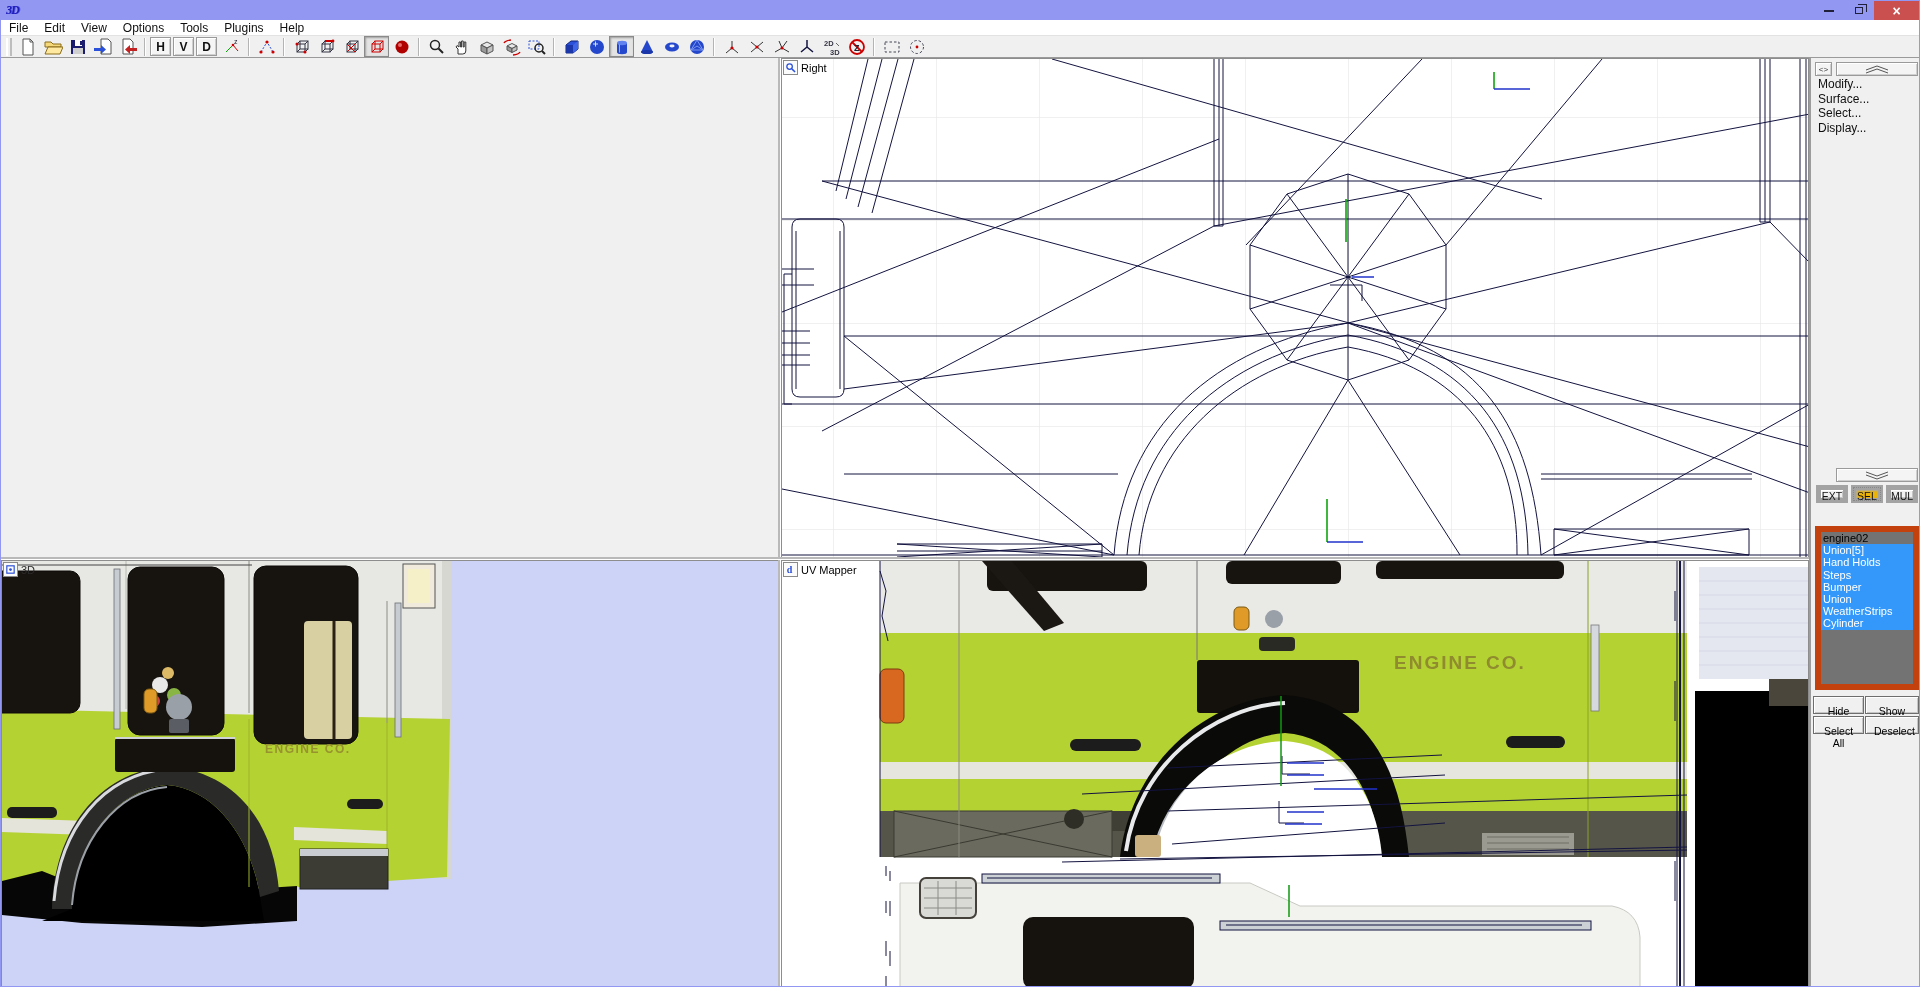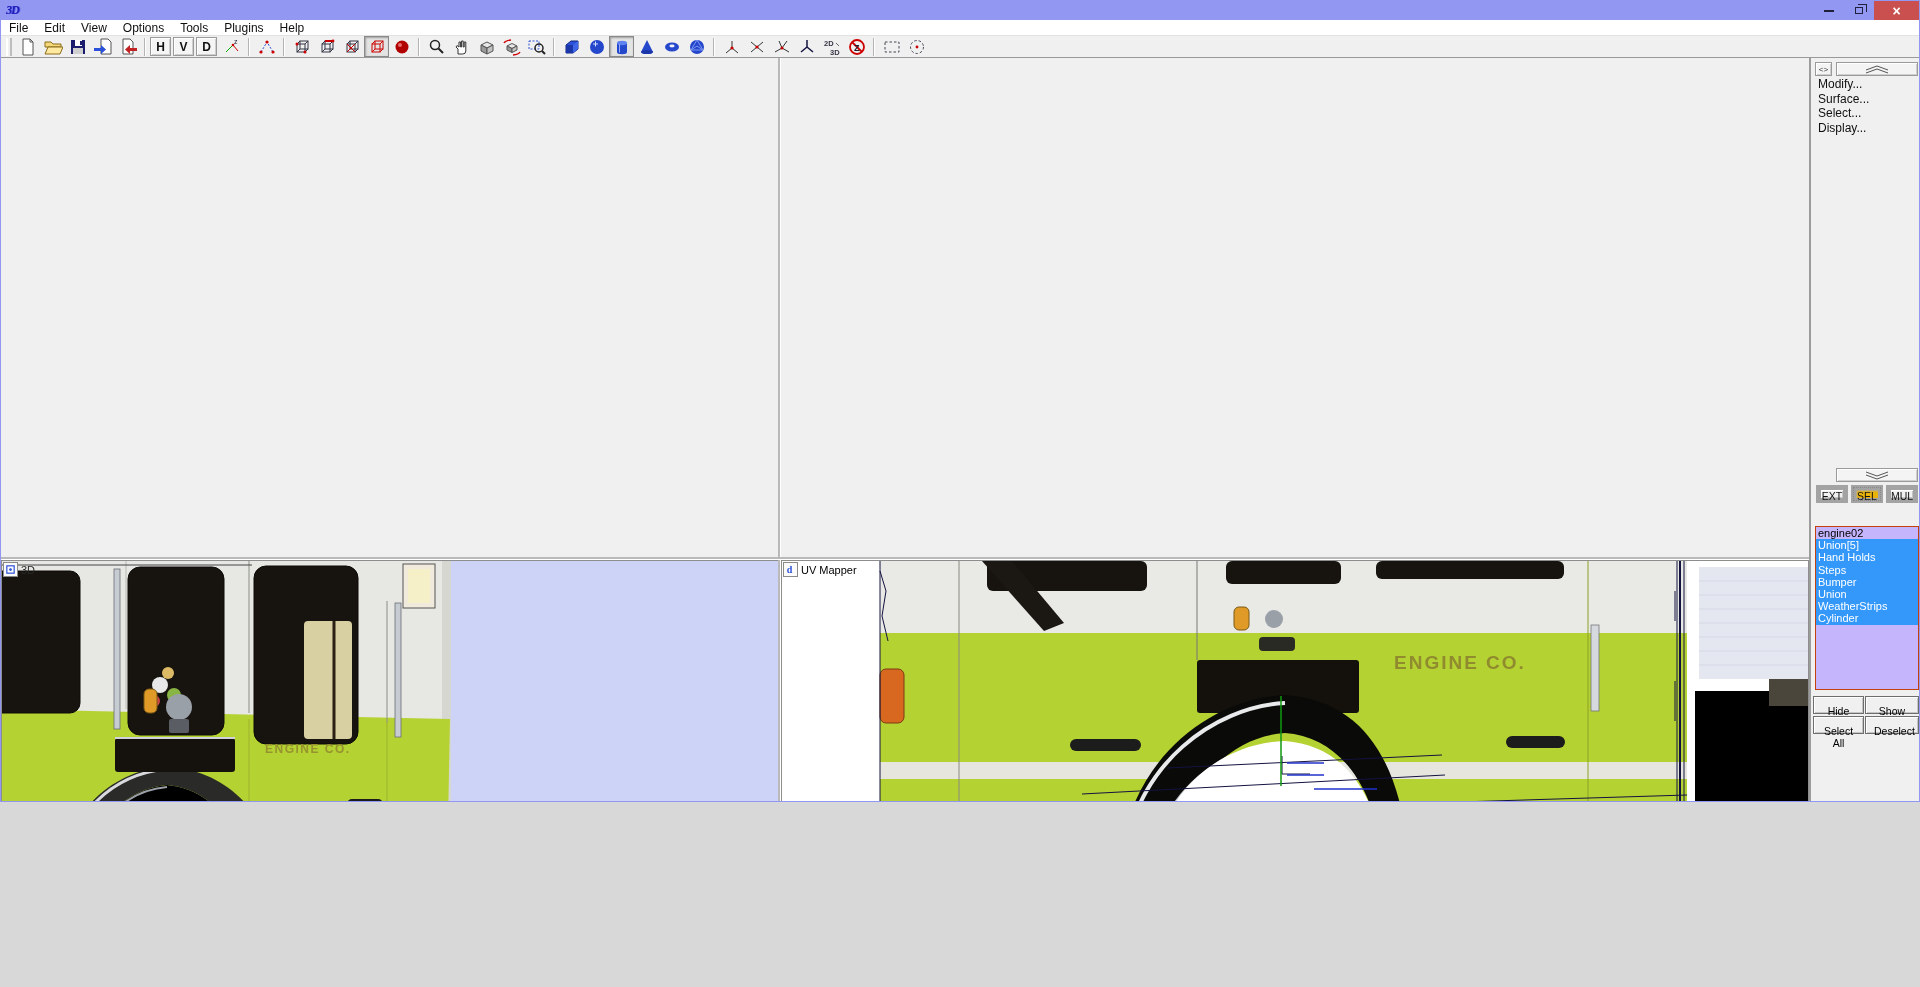--- a/index.html
+++ b/index.html
@@ -1,17 +1,17 @@
 <!DOCTYPE html>
 <html><head>
 <meta charset="utf-8">
 <style>
   * { box-sizing: border-box; margin: 0; padding: 0; }
   html,body { width:1920px; height:987px; background:#d8d8d8; font-family:"Liberation Sans",sans-serif; }
-  .window { position:relative; width:1920px; height:802px; overflow:hidden; background:#f0f0f0; border:1px solid #9298f2; }
+  .window { position:relative; width:1920px; height:987px; overflow:hidden; background:#f0f0f0; border:1px solid #9298f2; }
 
   
   .titlebar { position:absolute; top:0; left:0; width:100%; height:19px; background:#9298f2; display:flex; align-items:center; }
   .app-logo { font:italic bold 12px "Liberation Serif",serif; color:#1d1dbb; margin-left:5px; letter-spacing:-1px; text-shadow:1px 0 0 #5a5ae0; }
   .win-title { position:absolute; left:0; width:100%; text-align:center; font-size:13px; color:#1c1c2e; pointer-events:none; }
   .win-controls { position:absolute; right:0; top:0; height:19px; display:flex; }
   .ctl { width:30px; height:19px; display:flex; align-items:center; justify-content:center; cursor:default; }
   .ctl-min i { display:block; width:10px; border-top:2px solid #20203a; }
   .ctl-restore i { display:block; position:relative; width:8px; height:7px; border:1px solid #20203a; background:#9298f2; }
   .ctl-restore i::before { content:""; position:absolute; left:2px; top:-4px; width:8px; height:7px; border:1px solid #20203a; border-bottom:none; border-left:none; }
@@ -48,21 +48,21 @@
   .side-btn { position:absolute; background:#f4f4f4; border:1px solid #9a9a9a; box-shadow:inset 1px 1px 0 #fff, inset -1px -1px 0 #cfcfcf; display:flex; align-items:center; justify-content:center; padding:0; }
   .btn-expander-small { left:4px; top:4px; width:17px; height:14px; font-size:8px; color:#333; }
   .btn-collapse-top { left:25px; top:4px; width:82px; height:14px; }
   .btn-collapse-mid { left:25px; top:410px; width:82px; height:14px; }
   .side-menu { position:absolute; left:7px; top:19px; }
   .side-menu-item { font-size:12px; color:#101010; line-height:14.5px; }
   .mode-row { position:absolute; left:0; top:427px; width:112px; display:flex; justify-content:space-between; padding:0 5px; }
   .mode-btn { width:32px; height:18px; font-size:10.5px; color:#111; background:#f0f0f0; border:5px solid #a3a3a3;
               box-shadow:inset 1px 1px 0 #fff, inset -1px -1px 0 #c5c5c5; padding:0; font-family:"Liberation Sans",sans-serif; }
   .mode-btn.pressed { background:#eab308; box-shadow:inset 1px 1px 2px #aaa; outline:1px dotted #888; outline-offset:-3px; }
-  .obj-list { position:absolute; left:4px; top:468px; width:104px; height:164px; background:#c4b5fd; border:1px solid #c2410c; overflow:hidden; }
+  .obj-list { position:absolute; left:4px; top:468px; width:104px; height:164px; background:#737373; border:6px solid #c2410c; overflow:hidden; }
   .obj-item { font-size:11px; line-height:12.2px; padding-left:2px; color:#000; white-space:nowrap; }
   .obj-item.sel { background:#3498fb; color:#fff; }
   .action-grid { position:absolute; left:2px; top:638px; width:108px; display:grid; grid-template-columns:51px 54px; grid-gap:2px 1px; }
   .action-btn { height:16px; font-size:10.5px; color:#000; background:#f0f0f0; border:1px solid #6e6e6e;
                 box-shadow:inset 1px 1px 0 #fff, inset -1px -1px 0 #c5c5c5; padding:8px; font-family:"Liberation Sans",sans-serif; }
 </style>
 </head>
 <body>
 
 <div class="window">
@@ -305,20 +305,62 @@
       </button>
       <button class="tb-icon">
         <svg width="20" height="18" viewBox="0 0 20 18">
           <circle cx="10" cy="9" r="6.5" fill="none" stroke="#445" stroke-dasharray="2.5 2"></circle>
           <circle cx="10" cy="9" r="1.4" fill="#c00"></circle>
         </svg>
       </button>
     </div>
 
 
+  <div class="viewport vp-right">
+    <svg class="canvas" width="1028" height="500" viewBox="0 0 1028 500">
+      <defs>
+        <pattern id="grid" width="103" height="103" patternUnits="userSpaceOnUse" x="51" y="58">
+          <path d="M103 0H0V103" fill="none" stroke="#e2e2e2"></path>
+        </pattern>
+      </defs>
+      <rect width="1028" height="500" fill="url(#grid)"></rect>
+      <g fill="none" stroke="#131340" stroke-width="1">
+        <path d="M432 0V167 M437 0V167 M441 0V167 M432 167h9
+                 M978 0V163 M983 0V163 M988 0V163 M978 163h10
+                 M1018 0V499 M1024 0V499
+                 M40 122H1028 M0 160H1028 M62 277H1028 M0 345H1028 M62 415H336 M759 415H970 M759 420H970 M0 496H1028
+                 M86 0L54 132 M100 0L64 140 M116 0L76 148 M132 0L90 154
+                 M10 168q0-8 8-8h36q8 0 8 8v162q0 8-8 8H18q-8 0-8-8z M14 172v158 M58 172v158
+                 M2 215h8 M2 345h8 M2 215v130 M0 210h32 M0 226h32 M0 272h28 M0 284h28 M0 296h28 M0 306h28
+                 M566 115L505 135 468 186 468 250 505 301 566 321 627 301 664 250 664 186 627 135Z
+                 M566 218L566 115 M566 218L505 135 M566 218L468 186 M566 218L468 250 M566 218L505 301
+                 M566 218L566 321 M566 218L627 301 M566 218L664 250 M566 218L664 186 M566 218L627 135
+                 M332 496C342 368 432 288 566 264C700 288 750 368 759 496
+                 M345 496C355 376 442 298 566 276C688 298 744 376 746 496
+                 M357 496C366 384 452 308 566 288C678 308 736 384 735 496
+                 M115 485h205v14 M115 485l205 13 M320 485l-205 13 M115 492h205
+                 M772 470h195v26h-195z M772 470l195 26 M967 470l-195 26
+                 M432 167L1028 55 M432 167L40 372 M62 330L566 264 M0 430L332 496 M40 122L1028 388
+                 M988 163L566 264 M988 163L1028 204 M566 264L1028 434 M566 321L462 496 M566 321L678 496
+                 M332 496L62 277 M759 496L1028 345 M270 0L760 140 M640 0L464 186 M820 0L664 186 M437 80L0 253
+                 M548 226h32v16"></path>
+      </g>
+      <path stroke="#00a000" stroke-width="1.5" fill="none" d="M712 13V30 M545 440V483 M564 140V183"></path>
+      <path stroke="#2233cc" stroke-width="1.5" fill="none" d="M712 30h36 M545 483h36 M570 218h22"></path>
+    </svg>
+    <div class="vp-label">
+      <span class="ic">
+        <svg width="11" height="11" viewBox="0 0 12 12">
+            <circle cx="5" cy="5" r="3" fill="none" stroke="#2b50d9" stroke-width="1.4"></circle>
+            <path d="M7.5 7.5L11 11" stroke="#2b50d9" stroke-width="1.6"></path>
+          </svg>
+      </span>
+      <span class="txt">Right</span>
+    </div>
+  </div>
 
   <div class="viewport vp-3d">
     <svg class="canvas" width="778" height="428" viewBox="0 0 778 428">
       <rect width="778" height="428" fill="#cdd3f7"></rect>
       <g>
         <rect x="0" y="0" width="448" height="165" fill="#e7e7e3"></rect>
         <rect x="440" y="0" width="9" height="318" fill="#d7d7d1"></rect>
         <path d="M0 148L448 158 445 316 385 320 300 326 160 330 60 328 0 322Z" fill="#b5d233"></path>
         <path d="M0 257L115 261 115 275 0 271Z" fill="#e4e4da"></path>
         <path d="M292 266L385 270 385 283 292 279Z" fill="#e4e4da"></path>

